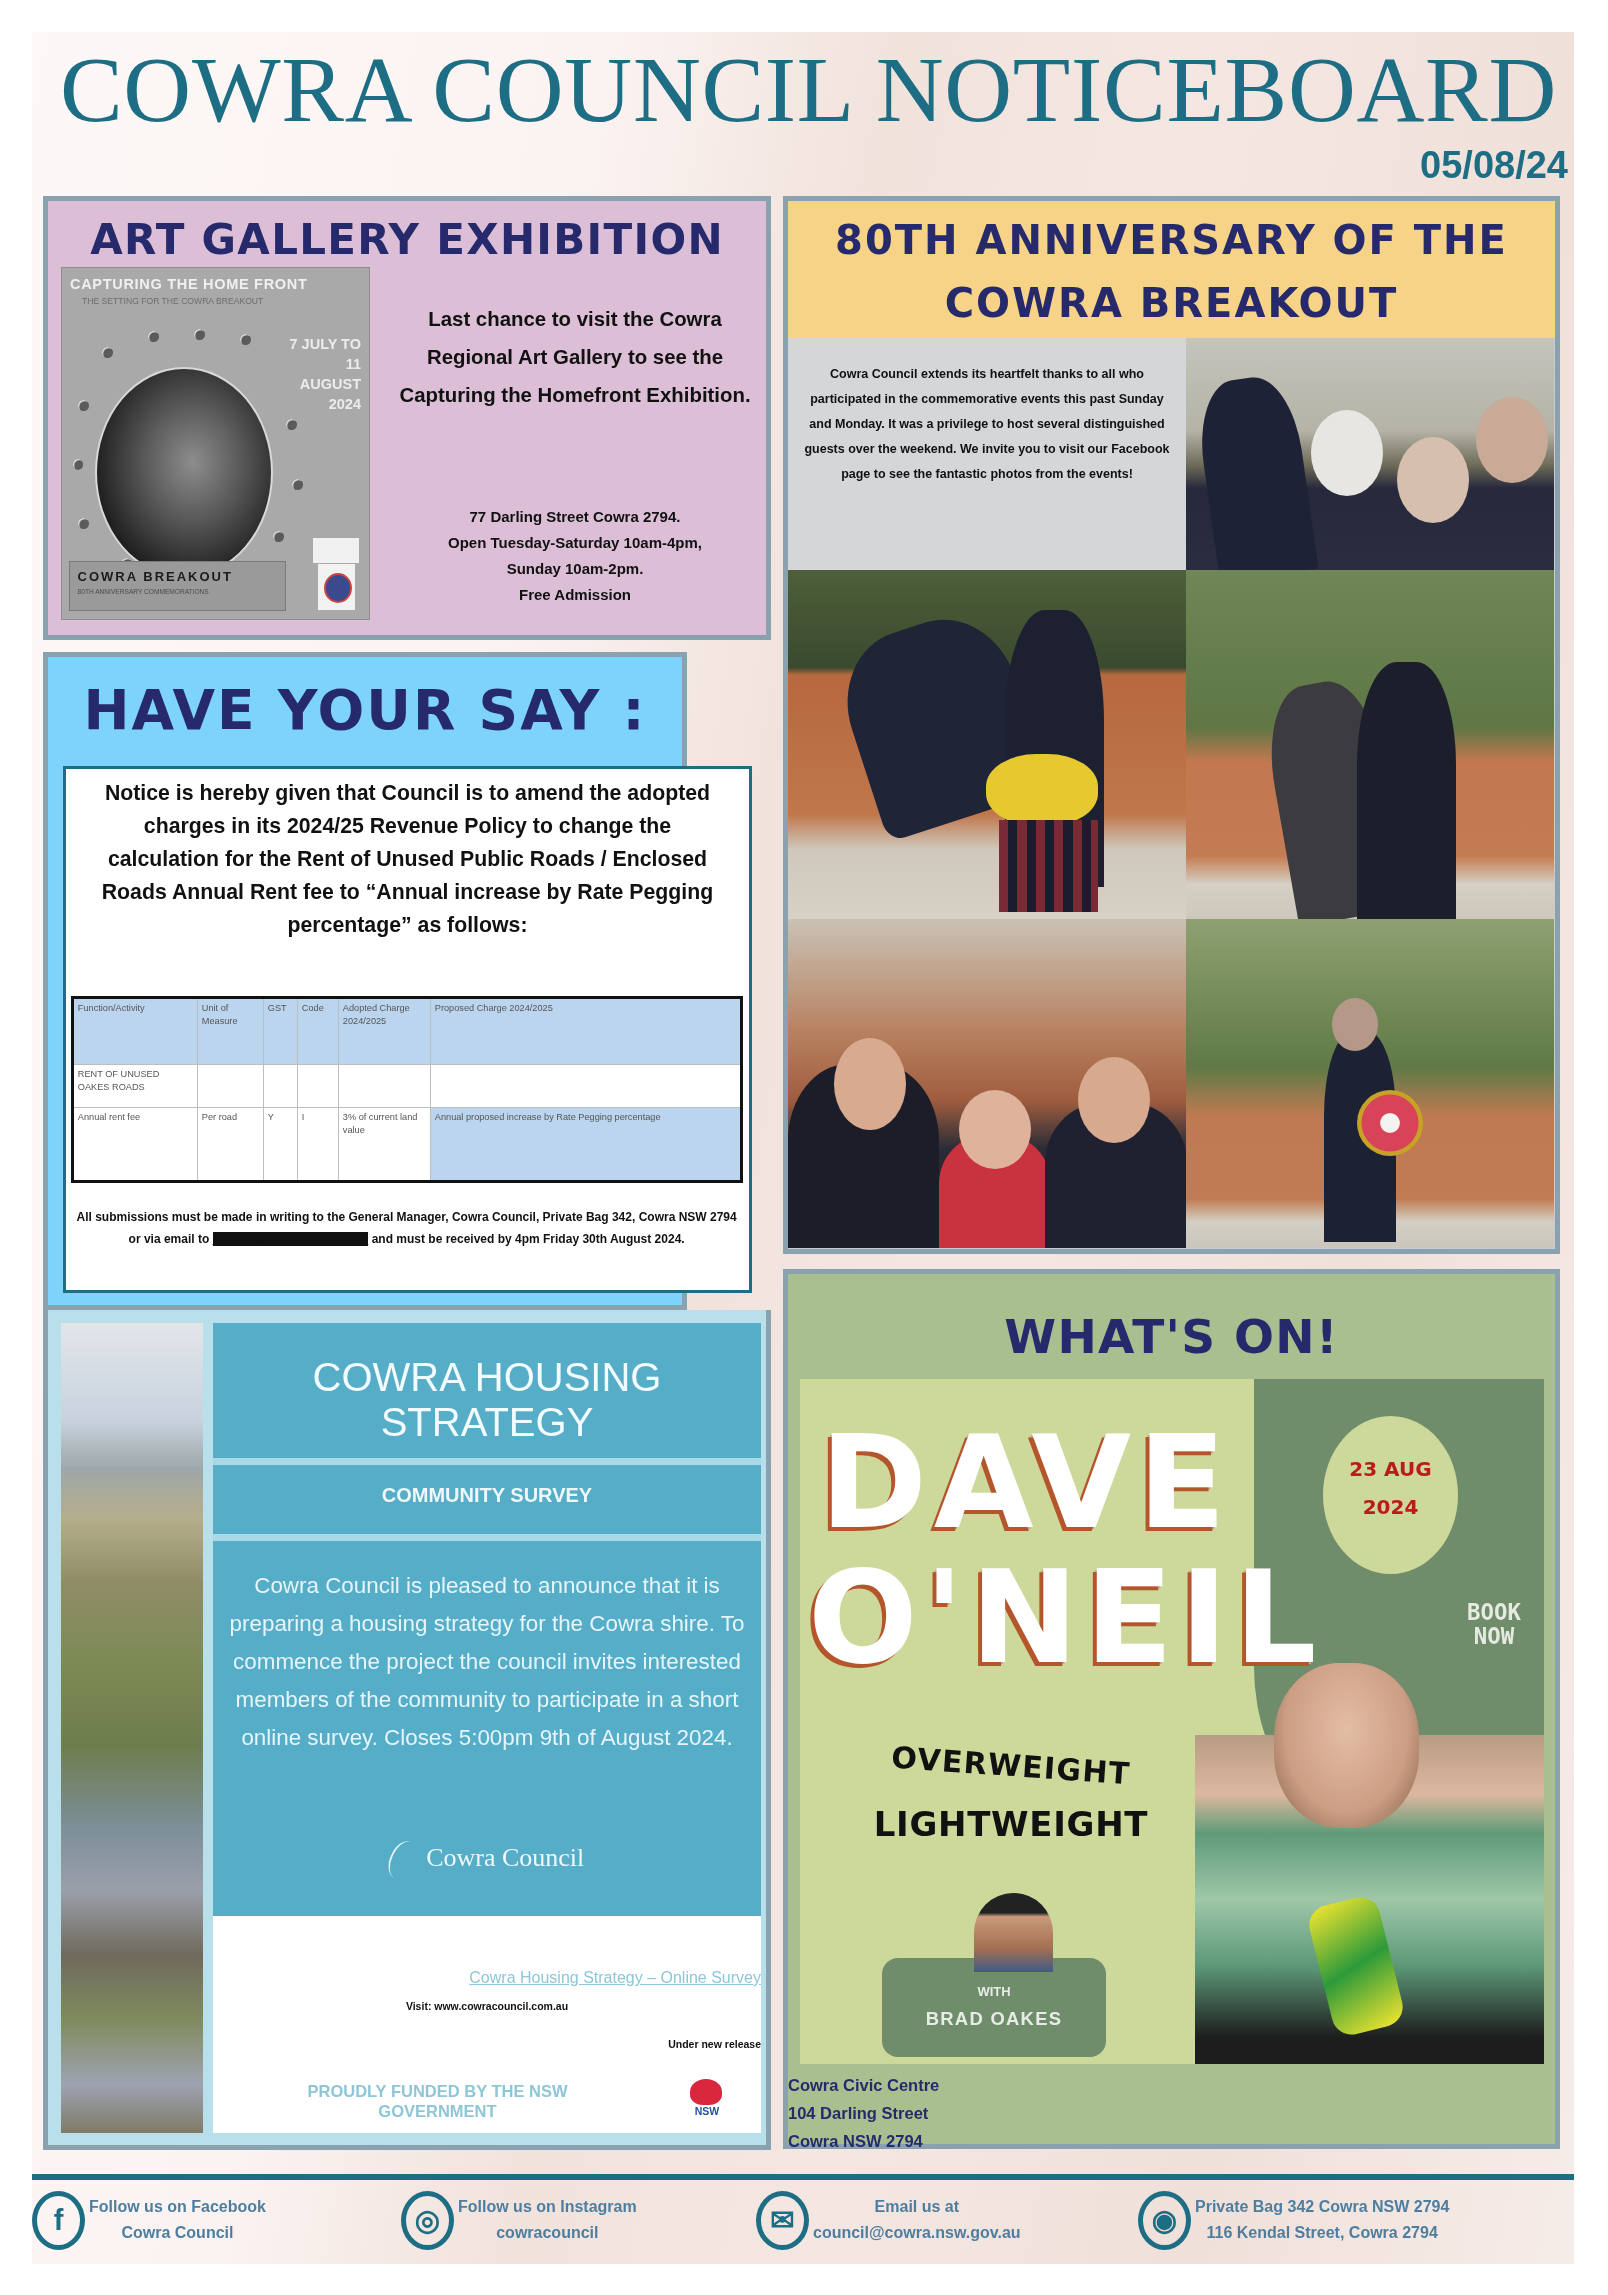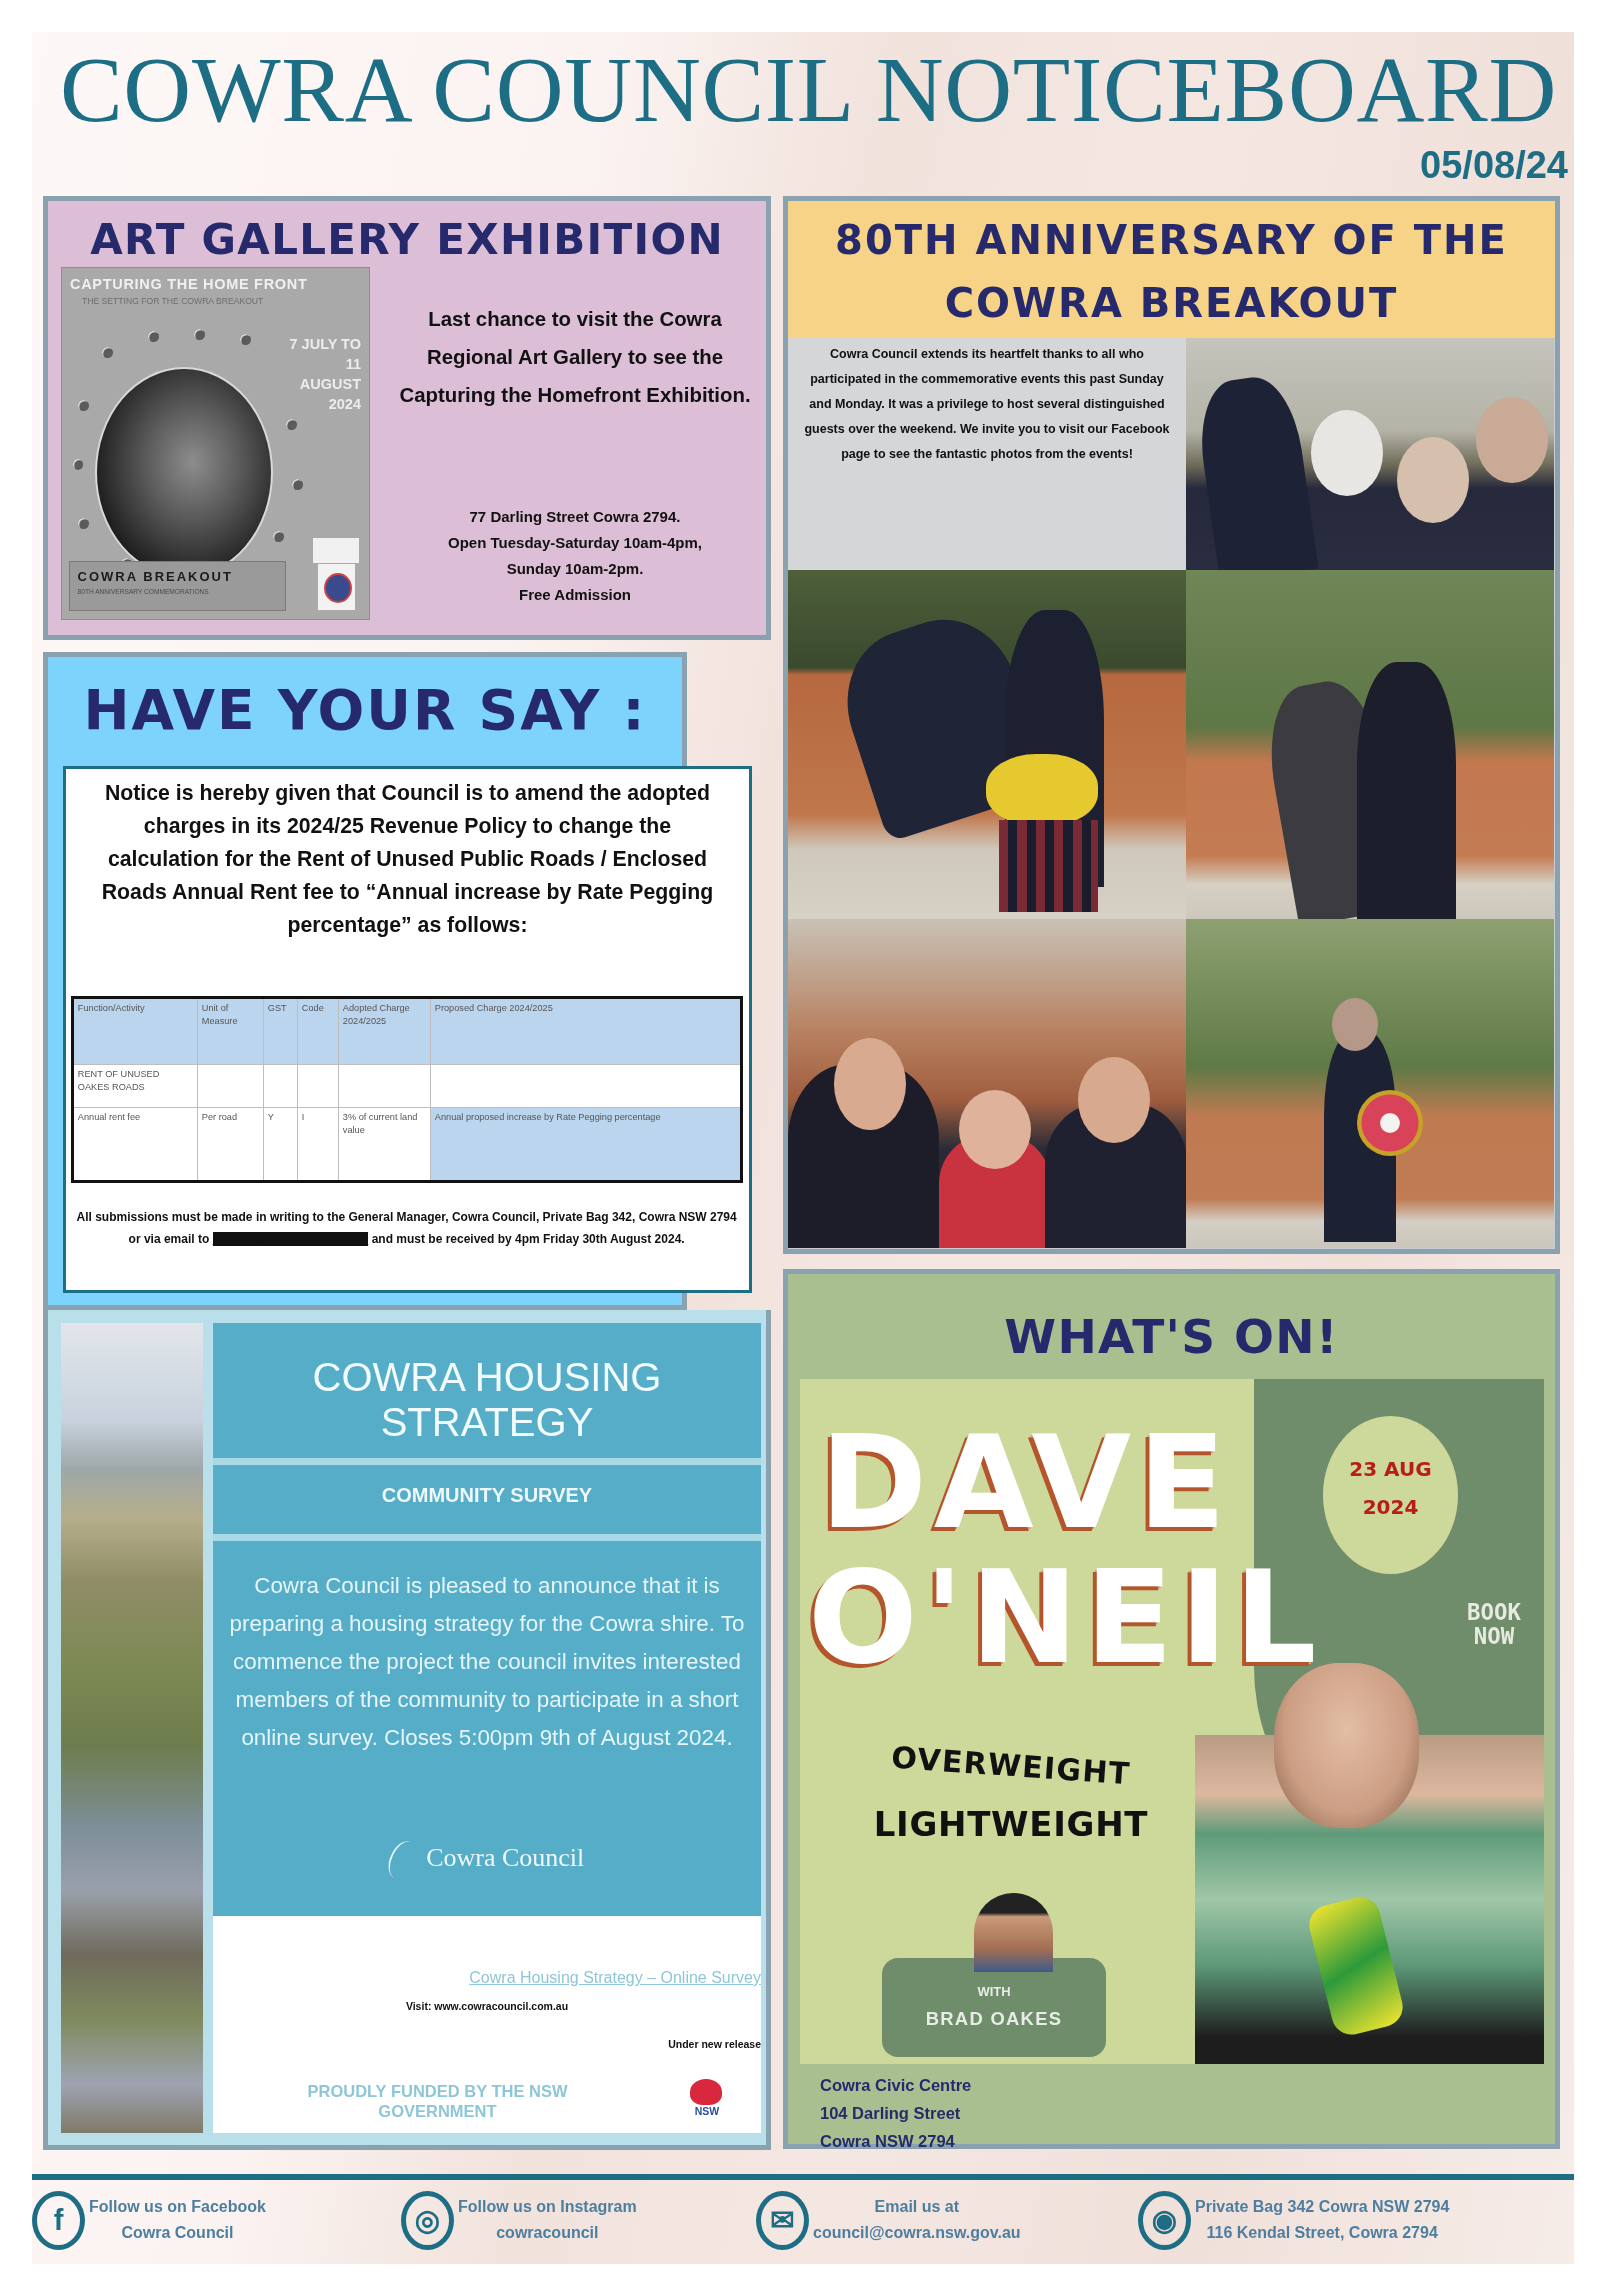--- a/index.html
+++ b/index.html
@@ -62,21 +62,21 @@
   
   .anniv { left: 783px; top: 196px; width: 777px; height: 1058px; background: #c8ccd0; }
   .anniv .head { position: absolute; left: 0; top: 0; width: 100%; height: 137px; background: #f6d387; }
   .anniv .head h2 {
     position: absolute; left: 0; top: 8px; width: 100%; text-align: center;
     font-family: "DejaVu Sans", sans-serif; font-weight: bold; color: #262a6c;
     font-size: 40px; line-height: 63px; letter-spacing: 2px;
   }
   .anniv .blurb {
     position: absolute; left: 0; top: 137px; width: 398px; height: 232px; background: #d4d6d8;
-    padding: 4px 16px; text-align: center; font-weight: bold; color: #111; font-size: 12.5px; line-height: 25px;
+    padding: 24px 16px; text-align: center; font-weight: bold; color: #111; font-size: 12.5px; line-height: 25px;
   }
   .photo { position: absolute; overflow: hidden; }
   .ph1 { left: 398px; top: 137px; width: 368px; height: 232px;
     background: linear-gradient(180deg, #c5c4bd 0%, #b4b3a6 40%, #6d6a58 55%, #26283c 65%, #2a2c3f 100%); }
   .ph2 { left: 0; top: 369px; width: 398px; height: 349px;
     background: linear-gradient(180deg, #4e5f3a 0%, #3a4a2e 28%, #b6683f 30%, #c0774c 70%, #cfc8bb 80%, #d7d1c6 100%); }
   .ph3 { left: 398px; top: 369px; width: 368px; height: 349px;
     background: linear-gradient(180deg, #6f8657 0%, #5e7745 45%, #c3784f 55%, #c47c52 82%, #d6d0c4 90%, #cec8bc 100%); }
   .ph4 { left: 0; top: 718px; width: 398px; height: 329px;
     background: linear-gradient(180deg, #c9c2b5 0%, #b7805f 35%, #9f5d3f 55%, #2a2b36 70%, #1f2030 100%); }
@@ -166,21 +166,21 @@
   .whats .name .l2 { display: block; margin-left: -12px; }
   .whats .tag1 { position: absolute; left: 66px; top: 369px; width: 290px; text-align: center; font-family: "DejaVu Sans", sans-serif; font-weight: bold; color: #111; font-size: 30px; transform: rotate(4deg); letter-spacing: 1.3px; }
   .whats .tag2 { position: absolute; left: 66px; top: 425px; width: 290px; text-align: center; font-family: "DejaVu Sans", sans-serif; font-weight: bold; color: #111; font-size: 34px; letter-spacing: 0.7px; }
   .whats .guest-photo { position: absolute; left: 174px; top: 514px; width: 79px; height: 79px; border-radius: 50% 50% 0 0; background: linear-gradient(180deg, #222 0%, #222 25%, #c99a7b 30%, #a46f52 70%, #3f5a88 100%); }
   .whats .guest { position: absolute; left: 82px; top: 579px; width: 224px; height: 99px; background: #6f8d6b; border-radius: 16px; text-align: center; color: #e8ece6; font-weight: bold; }
   .whats .guest .w { display: block; padding-top: 26px; font-size: 13px; }
   .whats .guest .n { display: block; padding-top: 9.2px; font-size: 18.4px; letter-spacing: 1.3px; }
   .whats .comedian { position: absolute; left: 395px; top: 356px; width: 349px; height: 329px; background: linear-gradient(180deg, #b89c83 0%, #dcb89f 18%, #5f9b79 30%, #9fc7a8 50%, #5d9978 70%, #1d1d1d 92%); }
   .whats .comedian .head { position: absolute; left: 79px; top: -72px; width: 145px; height: 165px; border-radius: 45%; background: radial-gradient(ellipse at 50% 40%, #e3bda5 0%, #cc9e84 60%, #7d5d42 100%); }
   .whats .comedian .chips { position: absolute; left: 125px; top: 165px; width: 72px; height: 132px; background: linear-gradient(160deg, #f5e62f 0%, #2c9a3a 50%, #f5e62f 100%); border-radius: 20px; transform: rotate(-14deg); }
-  .whats .venue { position: absolute; left: 32px; top: 797px; color: #262a6c; font-weight: bold; font-size: 16.5px; line-height: 28px; }
+  .whats .venue { position: absolute; left: 0; top: 797px; color: #262a6c; font-weight: bold; font-size: 16.5px; line-height: 28px; }
 
   
   .footer { position: absolute; left: 32px; top: 2174px; width: 1542px; height: 78px; border-top: 6px solid #1d6e84; }
   .f-item { position: absolute; top: 10.5px; height: 59px; display: flex; align-items: center; }
   .f-icon { width: 53px; height: 59px; border: 5.3px solid #1d6e84; border-radius: 50%; display: flex; align-items: center; justify-content: center; color: #1d6e84; font-weight: bold; font-size: 29px; margin-right: 4px; flex: none; }
   .f-text { color: #4d7ea0; font-weight: bold; font-size: 16px; line-height: 26px; text-align: center; }
 </style>
 </head>
 <body>
 

